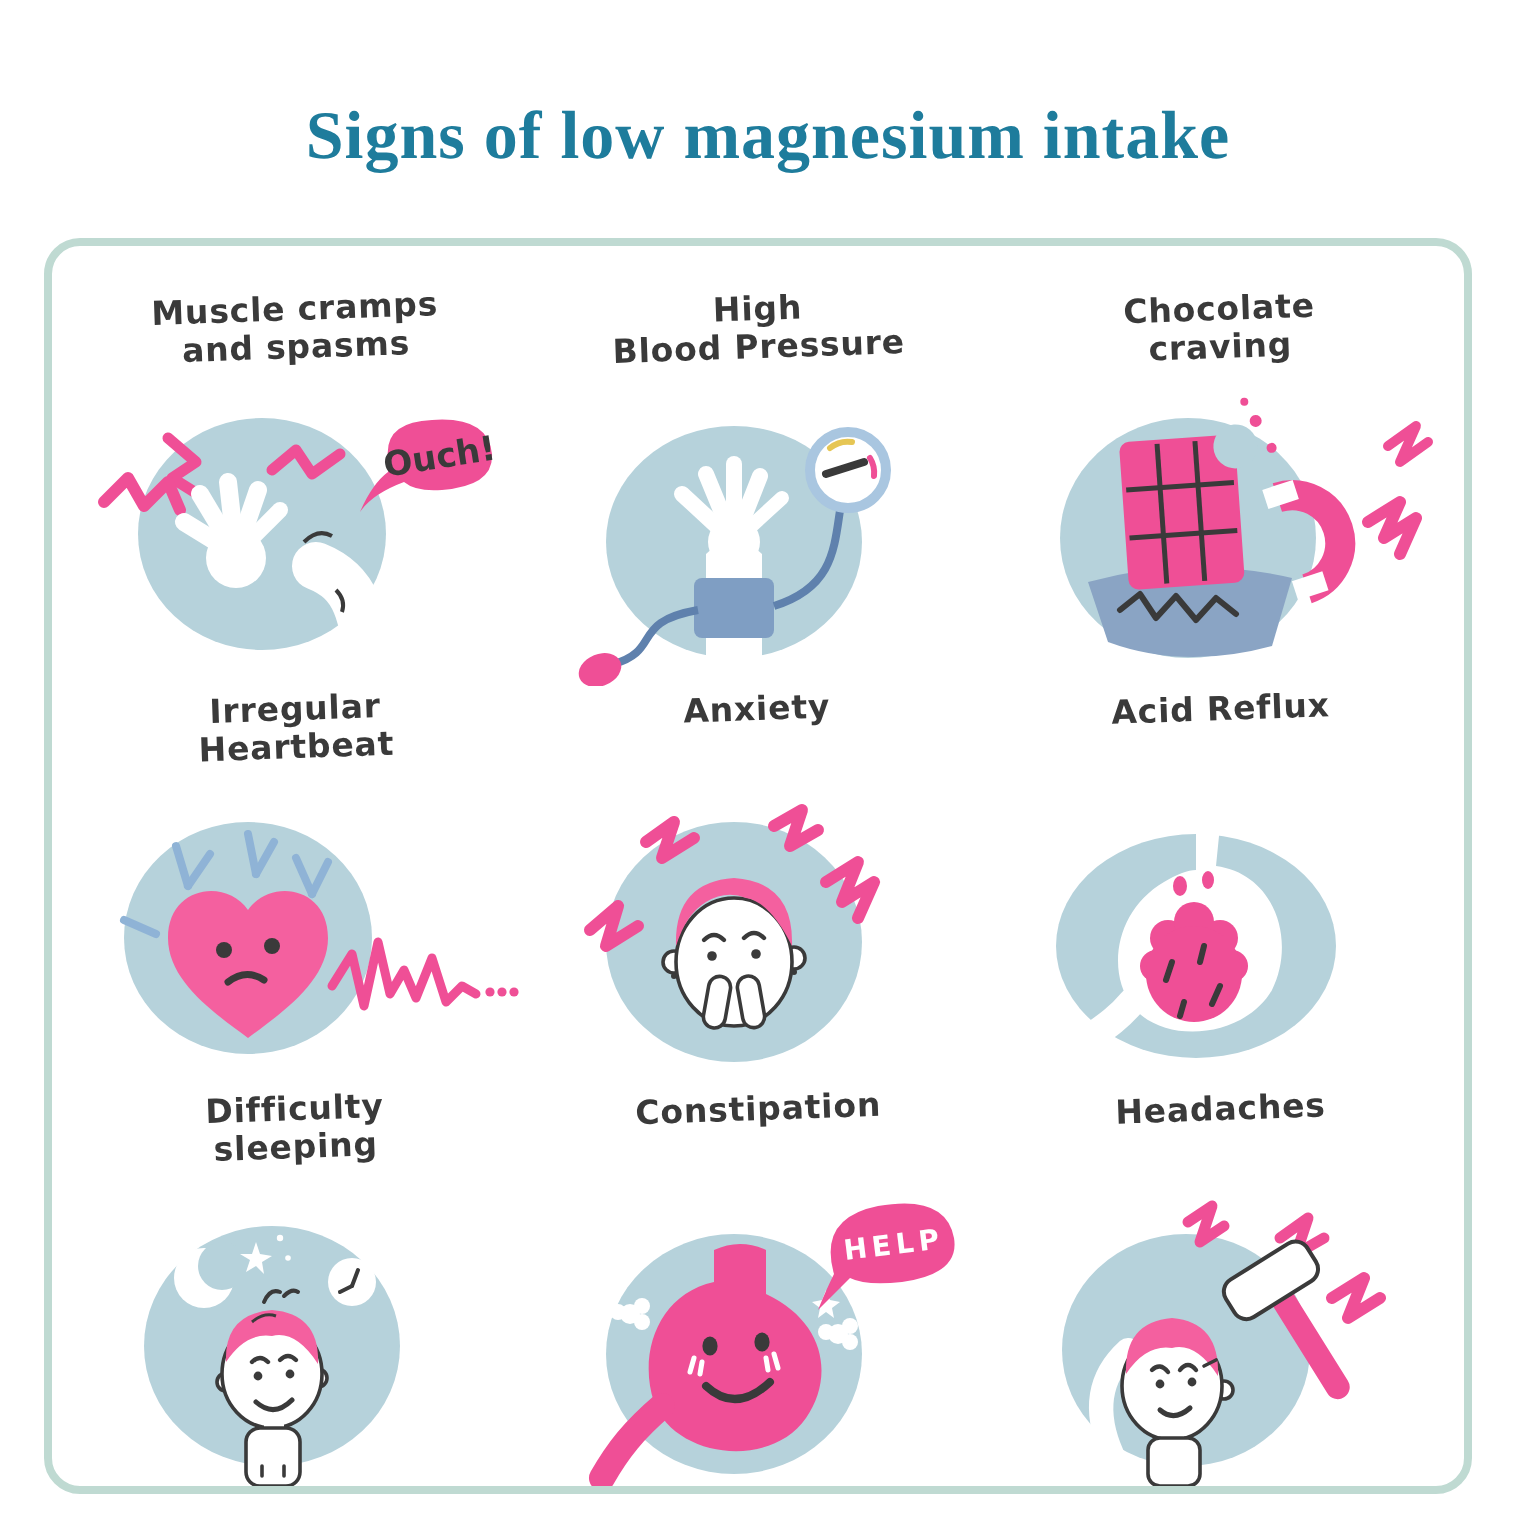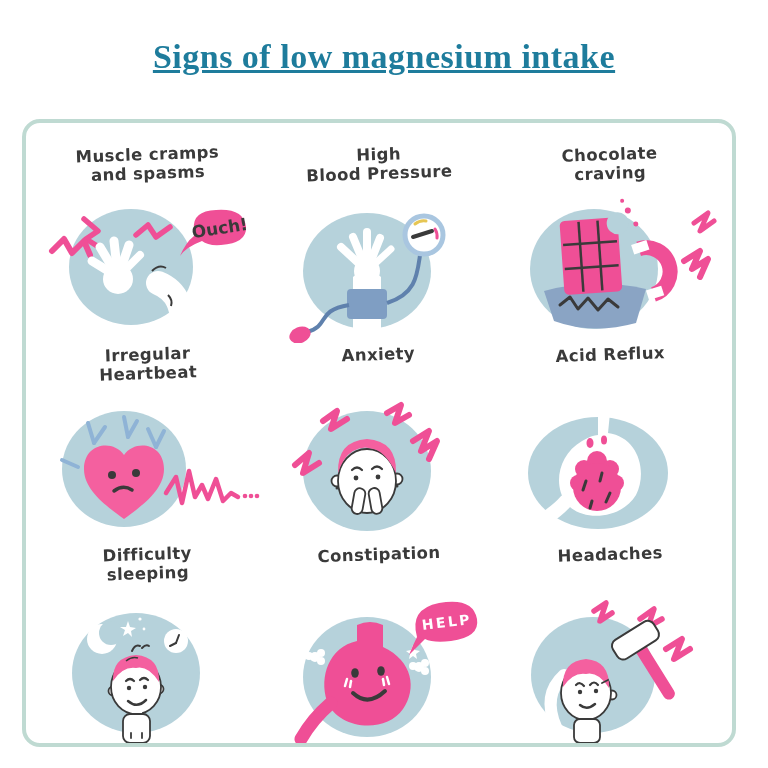--- a/index.html
+++ b/index.html
@@ -2,25 +2,24 @@
 <html><head>
 <meta charset="utf-8">
 <style>
   html,body{margin:0;padding:0;}
   body{
     width:768px;height:768px;background:#ffffff;
     font-family:"DejaVu Sans","Liberation Sans",sans-serif;
     position:relative;overflow:hidden;
   }
   .page-title{
-    margin:0;padding-top:38px;text-align:center;
+    margin:12px;padding-top:38px;text-align:center;
     font-family:"Liberation Serif","DejaVu Serif",serif;
     font-weight:700;font-size:34px;letter-spacing:.5px;
     color:#1e7c9c;
-    text-decoration:underline;
   }
   .card{
     position:absolute;left:22px;top:119px;width:714px;height:628px;
     border:4px solid #bfdad2;border-radius:18px;background:#ffffff;
     box-sizing:border-box;
   }
   .grid{
     display:grid;width:100%;height:100%;
     grid-template-columns:repeat(3,1fr);
     grid-template-rows:repeat(3,1fr);

